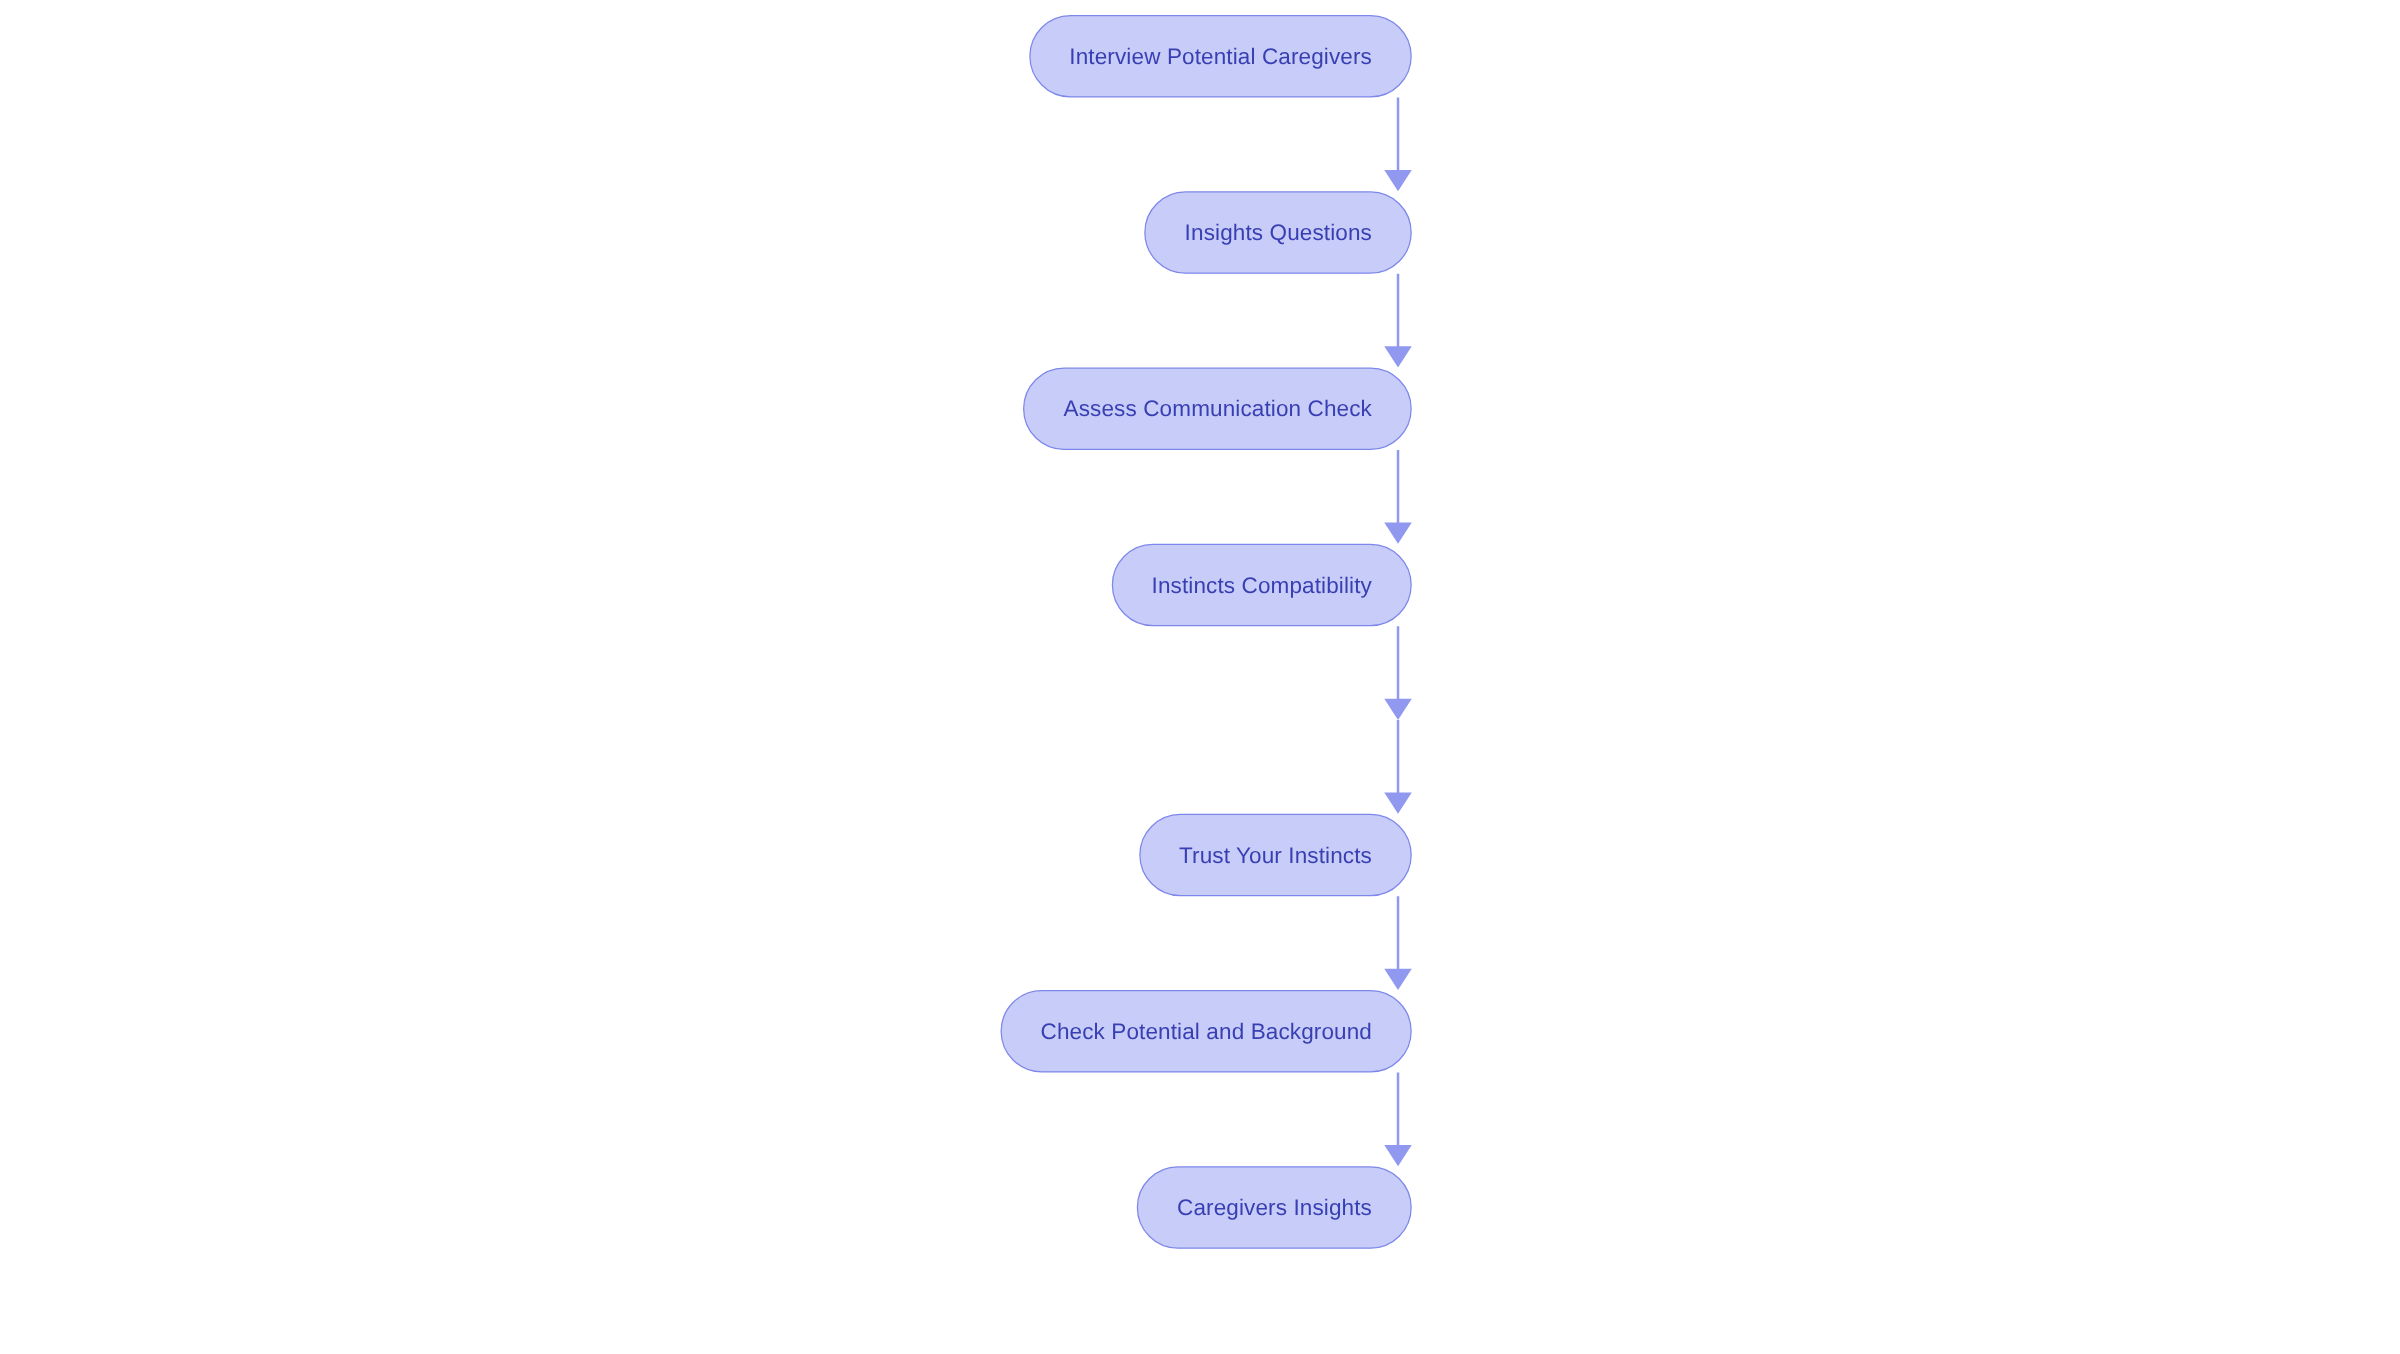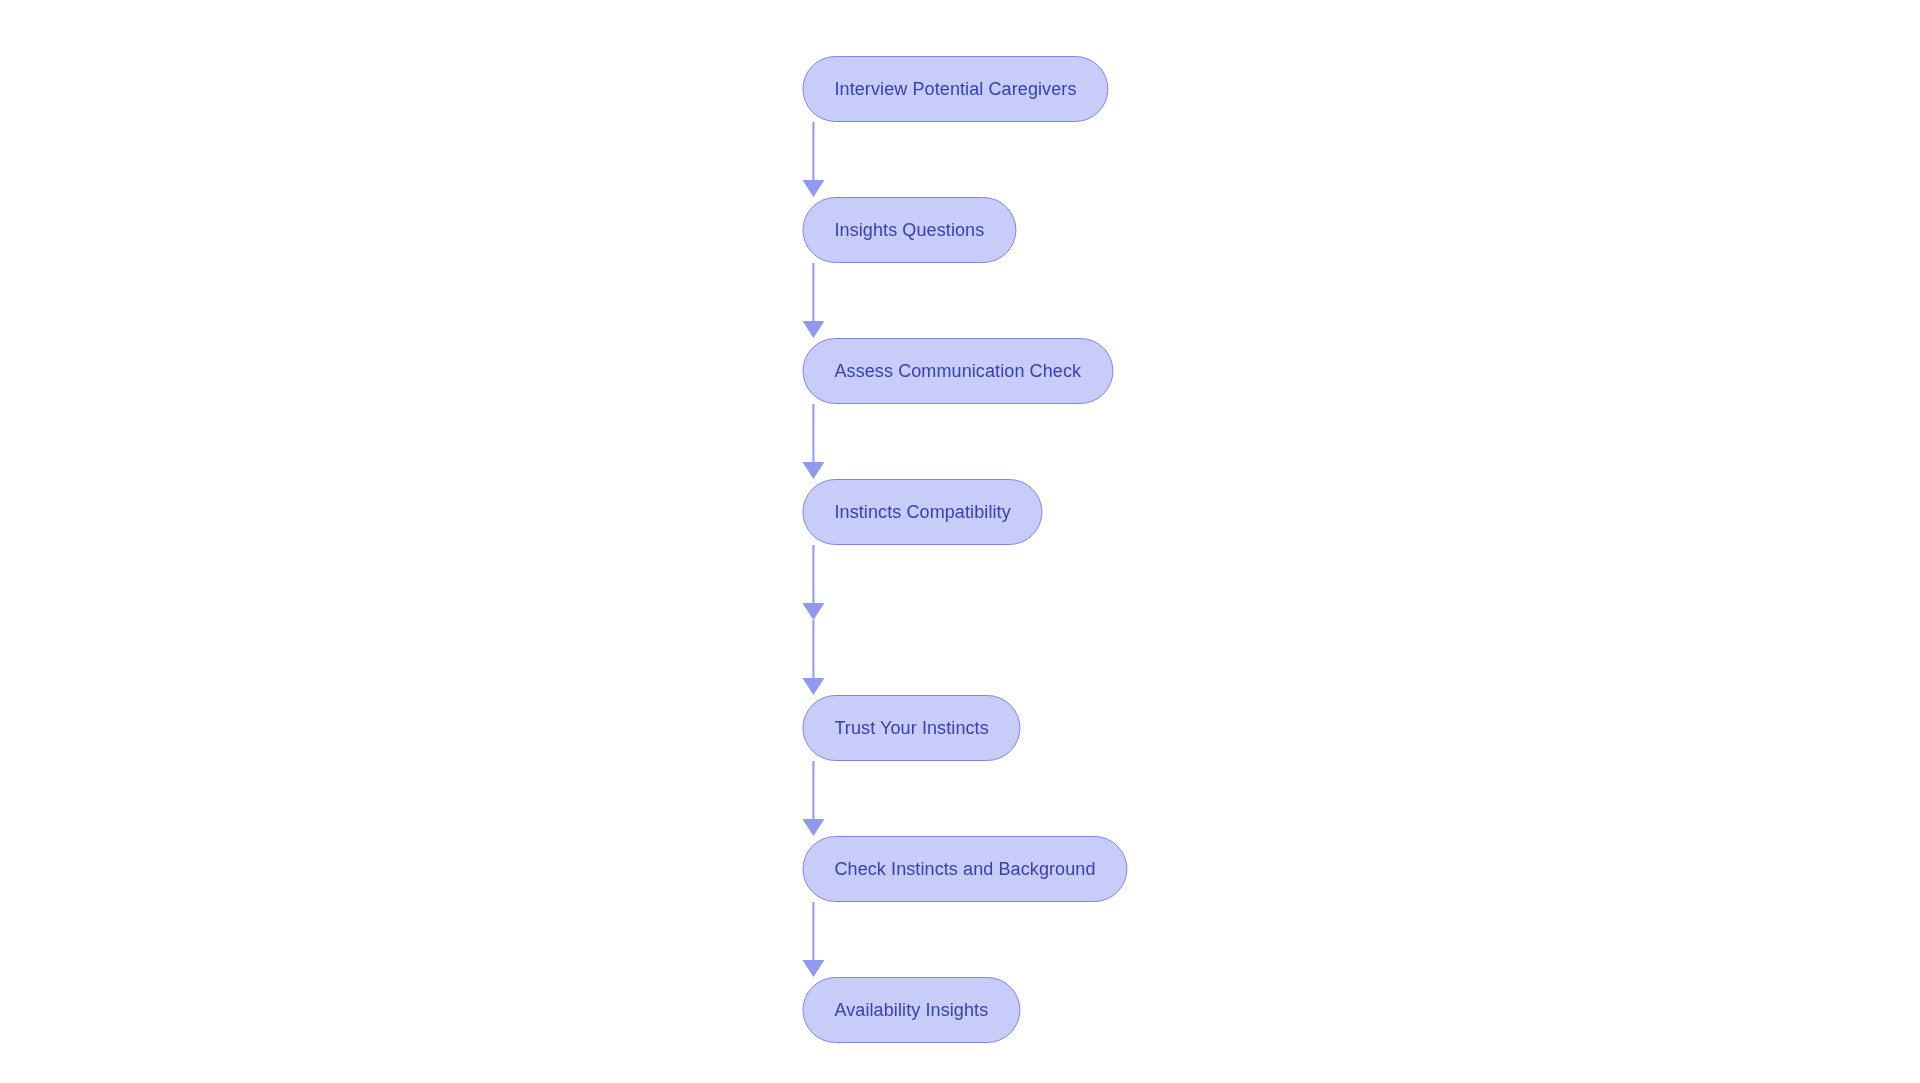--- a/index.html
+++ b/index.html
@@ -25,22 +25,21 @@
     position: absolute;
     inset: 0;
   }
   .flow {
     position: absolute;
     top: 12px;
     left: 50%;
     transform: translateX(calc(-50% + 5px));
     display: flex;
     flex-direction: column;
-    align-items: flex-start;
-    margin-top: 44px;
+    align-items: flex-end;
   }
   .node {
     box-sizing: border-box;
     height: 66px;
     padding: 0 31px;
     border-radius: 33px;
     background: var(--node-fill);
     border: 1.5px solid var(--node-border);
     display: flex;
     align-items: center;
@@ -123,25 +122,25 @@
   <div class="node">
     <span class="node-label">Trust Your Instincts</span>
   </div>
 
   <div class="arrow">
     <div class="arrow-line"></div>
     <div class="arrow-head"></div>
   </div>
 
   <div class="node">
-    <span class="node-label">Check Instincts and Background</span>
+    <span class="node-label">Check Potential and Background</span>
   </div>
 
   <div class="arrow">
     <div class="arrow-line"></div>
     <div class="arrow-head"></div>
   </div>
 
   <div class="node">
-    <span class="node-label">Availability Insights</span>
+    <span class="node-label">Caregivers Insights</span>
   </div>
 </div>
 </div>
 
 </body></html>

